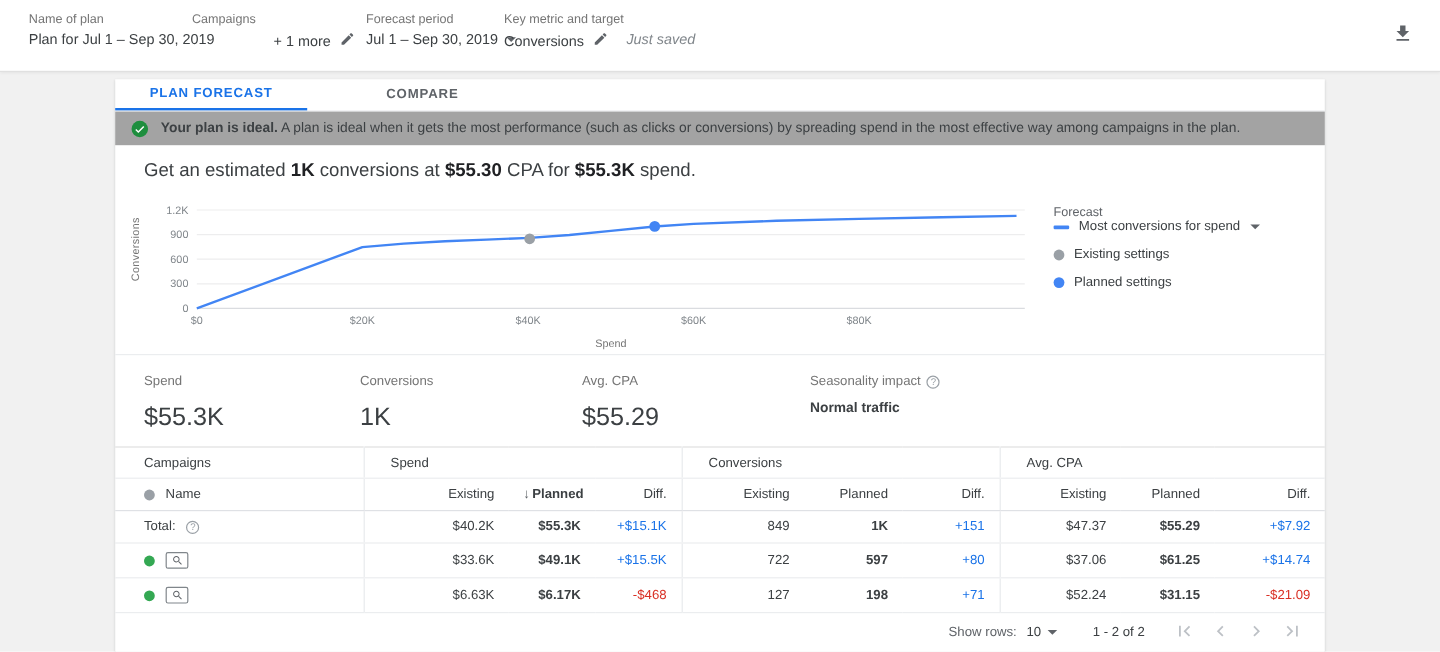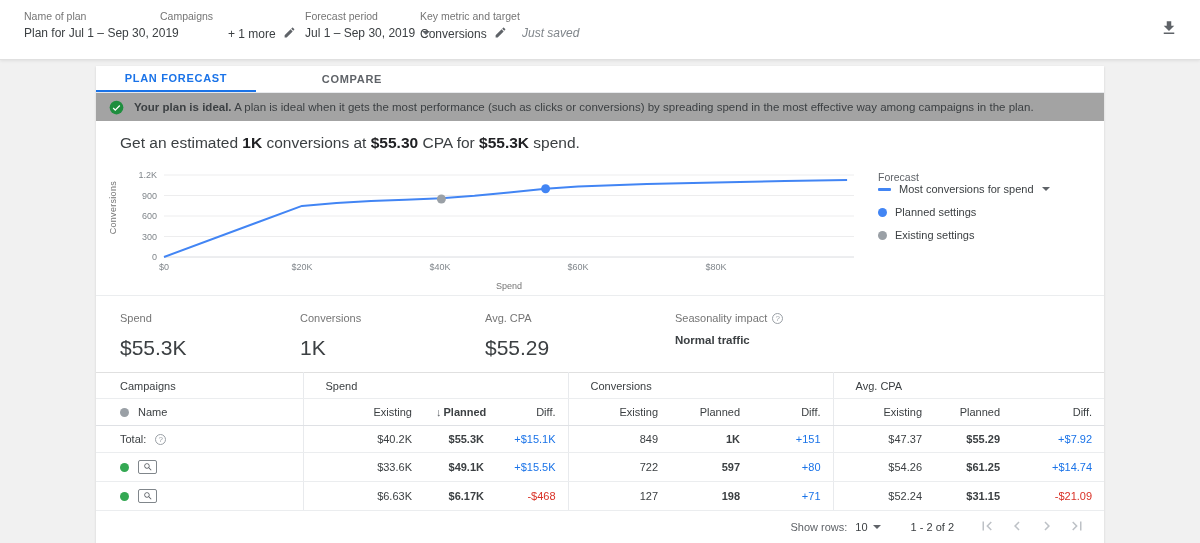--- a/index.html
+++ b/index.html
@@ -175,26 +175,26 @@
           <circle cx="423.6" cy="31.7" r="4.5" fill="#4285f4"></circle>
         </svg>
       <div class="legend">
         <div class="legend-title">Forecast</div>
         <div class="legend-row" style="cursor:pointer">
           <span class="line-swatch"></span>
           <span>Most conversions for spend</span>
           <span class="caret-down"></span>
         </div>
         <div class="legend-row">
+          <span class="dot gray"></span>
+          <span>Existing settings</span>
+        </div>
+        <div class="legend-row">
           <span class="dot blue"></span>
           <span>Planned settings</span>
-        </div>
-        <div class="legend-row">
-          <span class="dot gray"></span>
-          <span>Existing settings</span>
         </div>
       </div>
     </div>
 
     <div class="summary">
       <div class="sum-item">
         <div class="sum-label">Spend</div>
         <div class="sum-value">$55.3K</div>
       </div>
       <div class="sum-item">
@@ -282,21 +282,21 @@
                 </span>
               </button>
             </span>
           </td>
           <td class="g-start">$33.6K</td>
           <td class="planned">$49.1K</td>
           <td class="diff-pos">+$15.5K</td>
           <td class="g-start">722</td>
           <td class="planned">597</td>
           <td class="diff-pos">+80</td>
-          <td class="g-start">$54.26</td>
+          <td class="g-start">$37.06</td>
           <td class="planned">$61.25</td>
           <td class="diff-pos">+$14.74</td>
         </tr>
         <tr>
           <td class="lft">
             <span class="name-flex">
               <span class="dot green"></span>
               <button class="zoom-btn">
                 <span style="display:inline-flex">
                   <svg width="10" height="10" viewBox="0 0 24 24">

